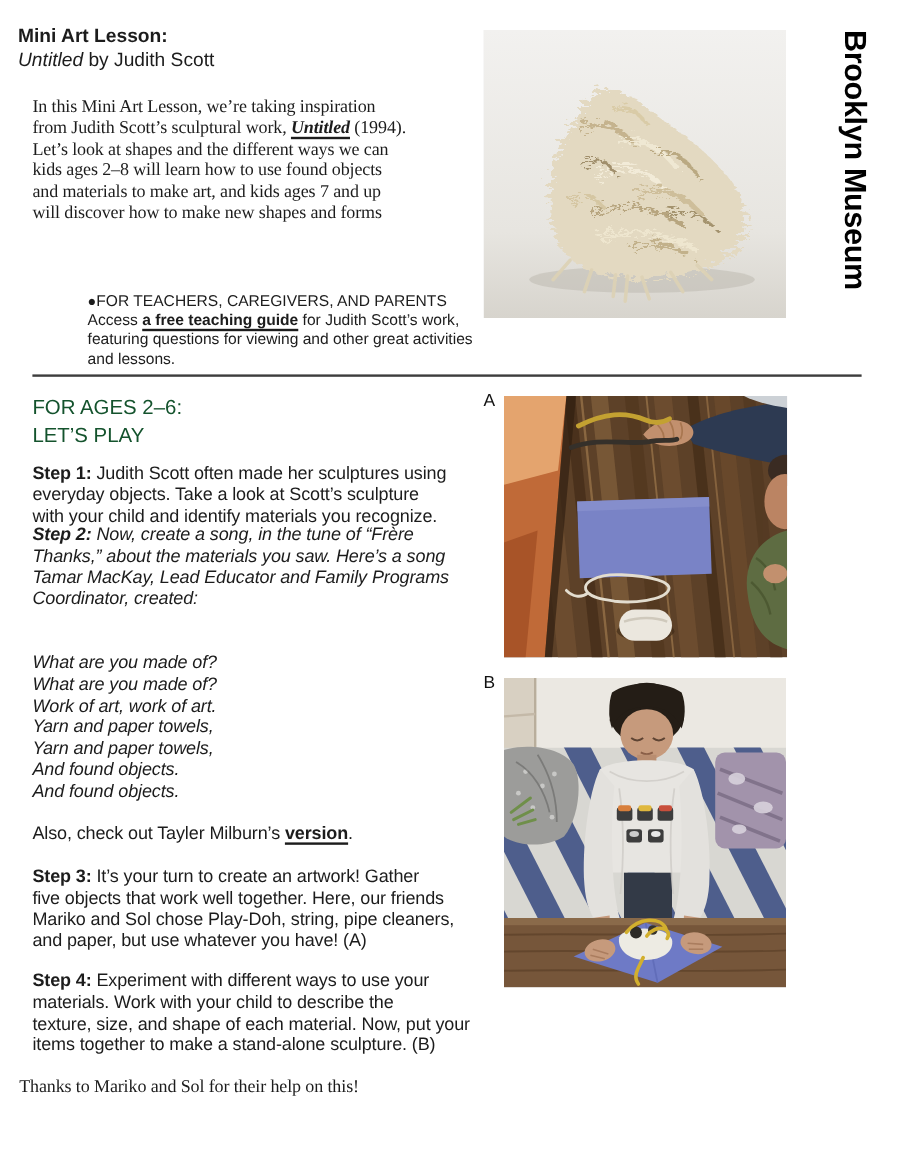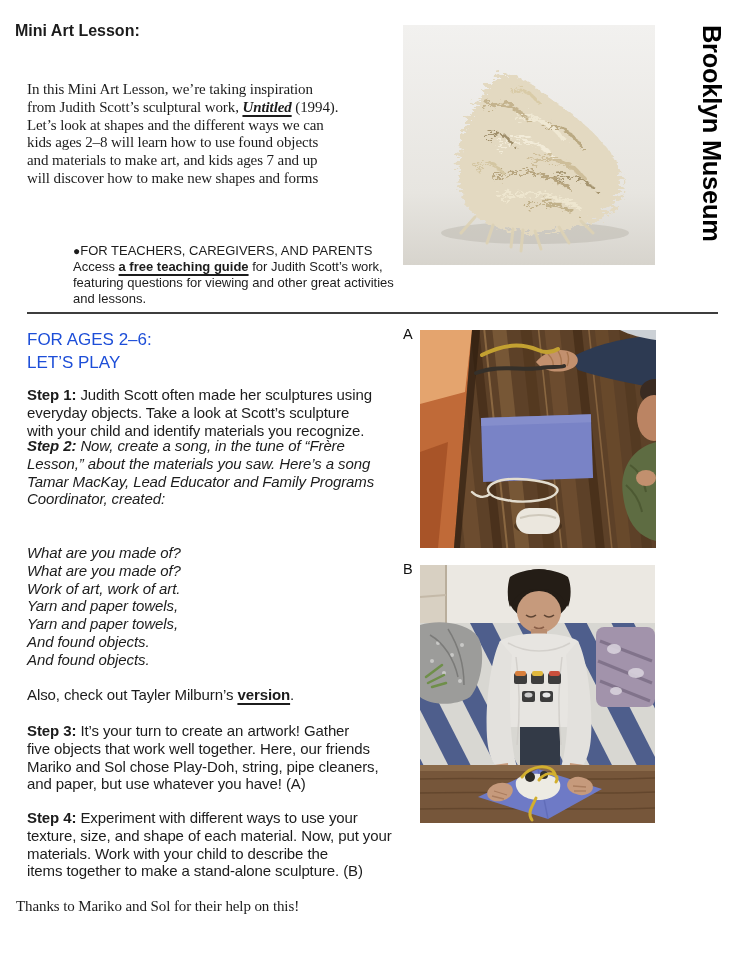--- a/index.html
+++ b/index.html
@@ -14,21 +14,21 @@
   .title{left:15px;top:21px;font-size:16px;line-height:20px;}
   .title .t1{font-weight:700;}
   .title .t2 em{font-style:italic;}
 
   .body-text{font-size:15px;line-height:17.8px;letter-spacing:-0.1px;}
   .intro{left:27px;top:81px;font-family:Liberation Serif, serif;}
   .note{left:27px;top:243px;font-size:13px;line-height:16px;letter-spacing:0;margin-left:46px;}
   .note .bullet{font-size:12px;}
   .divider{left:27px;top:312px;width:691px;height:2px;background:#3d3d3d;}
 
-  .sec-heading{left:27px;top:329px;font-size:17px;line-height:22.5px;color:#1d4ed8;}
+  .sec-heading{left:27px;top:329px;font-size:17px;line-height:22.5px;color:#14532d;}
   .step1{left:27px;top:386px;}
   .step2{left:27px;top:437px;font-style:italic;}
   .song{left:27px;top:544px;font-style:italic;}
   .also{left:27px;top:686px;}
   .step3{left:27px;top:722px;}
   .step4{left:27px;top:809px;}
   .thanks{left:16px;top:898px;font-family:Liberation Serif, serif;}
   b.lbl{font-weight:700;}
 
   a.doclink, .doclink{
@@ -51,20 +51,21 @@
     font-size:25.5px;font-weight:700;letter-spacing:-0.3px;color:#000;
     white-space:nowrap;
   }
   svg{display:block;}
 </style>
 </head>
 <body>
 
 <div class="abs title">
   <div class="t1 nowrap">Mini Art Lesson:</div>
+  <div class="t2 nowrap"><em>Untitled</em><span> by Judith Scott</span></div>
 </div>
 
 <div class="abs body-text intro">
   <div class="nowrap">In this Mini Art Lesson, we’re taking inspiration</div>
   <div class="nowrap"><span>from Judith Scott’s sculptural work, </span><span class="doclink it">Untitled</span><span> (1994).</span></div>
   <div class="nowrap">Let’s look at shapes and the different ways we can</div>
   <div class="nowrap">kids ages 2–8 will learn how to use found objects</div>
   <div class="nowrap">and materials to make art, and kids ages 7 and up</div>
   <div class="nowrap">will discover how to make new shapes and forms</div>
 </div>
@@ -84,21 +85,21 @@
 </div>
 
 <div class="abs body-text step1">
   <div class="nowrap"><b class="lbl">Step 1:</b><span> Judith Scott often made her sculptures using</span></div>
   <div class="nowrap">everyday objects. Take a look at Scott’s sculpture</div>
   <div class="nowrap">with your child and identify materials you recognize.</div>
 </div>
 
 <div class="abs body-text step2">
   <div class="nowrap"><b class="lbl">Step 2:</b><span> Now, create a song, in the tune of “Frère</span></div>
-  <div class="nowrap">Lesson,” about the materials you saw. Here’s a song</div>
+  <div class="nowrap">Thanks,” about the materials you saw. Here’s a song</div>
   <div class="nowrap">Tamar MacKay, Lead Educator and Family Programs</div>
   <div class="nowrap">Coordinator, created:</div>
 </div>
 
 <div class="abs body-text song">
   <div class="nowrap">What are you made of?</div>
   <div class="nowrap">What are you made of?</div>
   <div class="nowrap">Work of art, work of art.</div>
   <div class="nowrap">Yarn and paper towels,</div>
   <div class="nowrap">Yarn and paper towels,</div>
@@ -112,22 +113,22 @@
 
 <div class="abs body-text step3">
   <div class="nowrap"><b class="lbl">Step 3:</b><span> It’s your turn to create an artwork! Gather</span></div>
   <div class="nowrap">five objects that work well together. Here, our friends</div>
   <div class="nowrap">Mariko and Sol chose Play-Doh, string, pipe cleaners,</div>
   <div class="nowrap">and paper, but use whatever you have! (A)</div>
 </div>
 
 <div class="abs body-text step4">
   <div class="nowrap"><b class="lbl">Step 4:</b><span> Experiment with different ways to use your</span></div>
+  <div class="nowrap">materials. Work with your child to describe the</div>
   <div class="nowrap">texture, size, and shape of each material. Now, put your</div>
-  <div class="nowrap">materials. Work with your child to describe the</div>
   <div class="nowrap">items together to make a stand-alone sculpture. (B)</div>
 </div>
 
 <div class="abs body-text thanks nowrap">Thanks to Mariko and Sol for their help on this!</div>
 
 <div class="abs photo photo1">
   <svg width="252" height="240" viewBox="0 0 252 240">
     <defs>
       <linearGradient id="bg1" x1="0" y1="0" x2="0" y2="1">
         <stop offset="0" stop-color="#f2f1ef"></stop>

